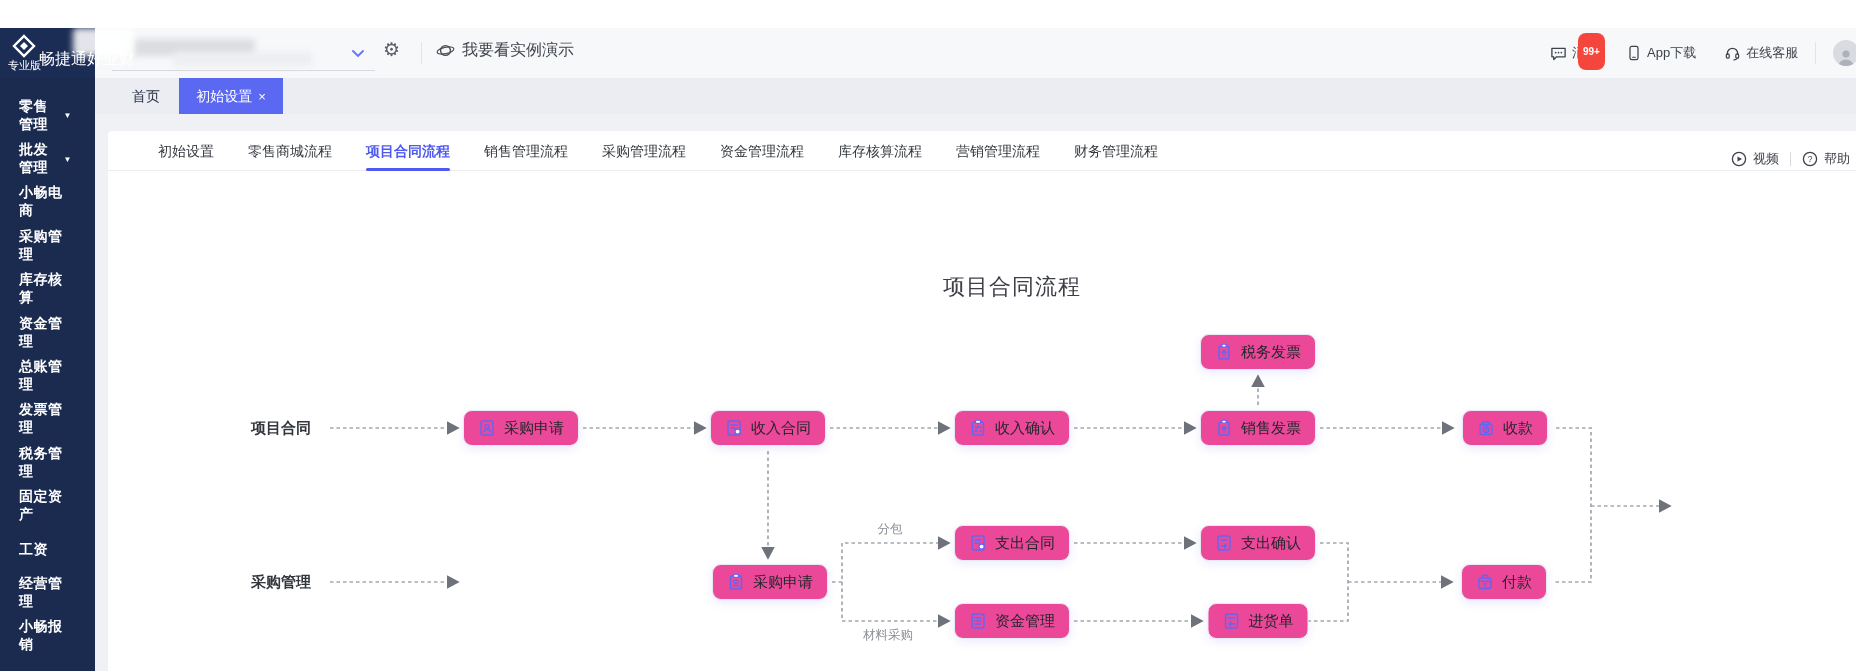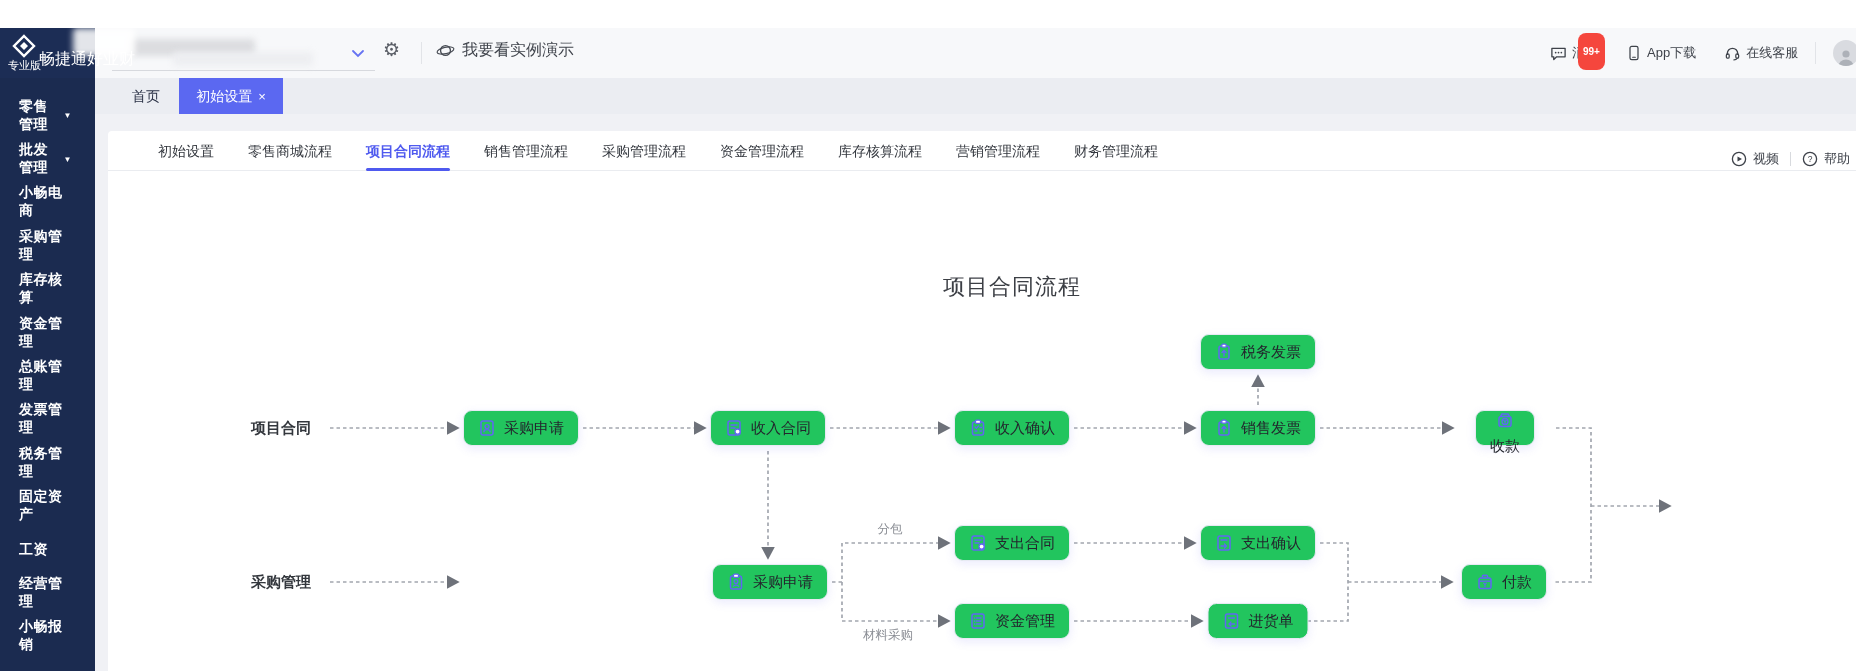--- a/index.html
+++ b/index.html
@@ -52,21 +52,21 @@
   .nav-item.active::after { content:""; position:absolute; left:0; right:0; bottom:0; height:3px; border-radius:2px; background:#4F5AEF; }
   #subnav-right { position:absolute; right:6px; top:0; height:56px; display:flex; align-items:center; gap:6px; font-size:13px; color:#3E424A; }
   #subnav-right .vdiv { width:1px; height:14px; background:#D8DADE; margin:0 5px; }
   .mini-ic { display:flex; align-items:center; }
 
   
   #flow { position:absolute; left:0; top:40px; width:1748px; height:500px; }
   #flow-title { position:absolute; left:904px; top:101px; transform:translateX(-50%); font-size:22px; color:#3C3F45; font-weight:500; letter-spacing:1px; white-space:nowrap; }
   .lane-label { position:absolute; transform:translate(-50%,-50%); font-size:15px; color:#33373D; font-weight:700; white-space:nowrap; }
   .branch-label { position:absolute; transform:translate(-50%,-50%); font-size:12.5px; color:#8A8D94; white-space:nowrap; }
-  .node { position:absolute; transform:translate(-50%,-50%); display:inline-flex; align-items:center; gap:8px; height:36px; padding:0 14px; background:#22c55e; border:1px solid #E8EAF3; border-radius:9px; box-shadow:0 3px 10px rgba(100,104,242,.13); font-size:15px; color:#23262D; font-weight:500; white-space:nowrap; cursor:pointer; }
+  .node { position:absolute; transform:translate(-50%,-50%); display:inline-flex; align-items:center; gap:8px; height:36px; padding:0 14px; background:#ec4899; border:1px solid #E8EAF3; border-radius:9px; box-shadow:0 3px 10px rgba(100,104,242,.13); font-size:15px; color:#23262D; font-weight:500; white-space:nowrap; cursor:pointer; }
   .node svg { flex:0 0 auto; }
   #connectors { position:absolute; left:0; top:0; }
 </style>
 </head>
 <body>
 
 <div id="page">
 
   <div id="sidebar" class="abs">
     <div id="logo-block">
@@ -291,21 +291,21 @@
           <span>收入确认</span>
         </div>
         <div class="node" style="left:1150px; top:257px;">
           <svg width="18" height="18" viewBox="0 0 18 18">
               <rect x="4" y="3" width="10" height="13" rx="2" fill="none" stroke="#6165F3" stroke-width="1.5"></rect>
               <rect x="6.8" y="1.2" width="4.4" height="3" rx="1" fill="#fff" stroke="#6165F3" stroke-width="1.3"></rect>
               <path d="M9 13 V8 M7 9.6 l2 -2 2 2" stroke="#6165F3" stroke-width="1.4" stroke-linecap="round" fill="none"></path>
             </svg>
           <span>销售发票</span>
         </div>
-        <div class="node" style="left:1397px; top:257px;flex-direction:column;">
+        <div class="node" style="left:1397px; top:257px;">
           <svg width="18" height="18" viewBox="0 0 18 18">
               <path d="M4.5 5.5 L6 3 h6 l1.5 2.5" fill="none" stroke="#6165F3" stroke-width="1.5"></path>
               <rect x="3" y="5.5" width="12" height="10" rx="2" fill="none" stroke="#6165F3" stroke-width="1.5"></rect>
               <circle cx="9" cy="10.5" r="3" fill="none" stroke="#6165F3" stroke-width="1.3"></circle>
               <path d="M7.8 9.3 l1.2 1.4 1.2-1.4 M9 10.7 v1.8" stroke="#6165F3" stroke-width="1.1" fill="none" stroke-linecap="round"></path>
             </svg>
           <span>收款</span>
         </div>
         <div class="node" style="left:1150px; top:181px;">
           <svg width="18" height="18" viewBox="0 0 18 18">

